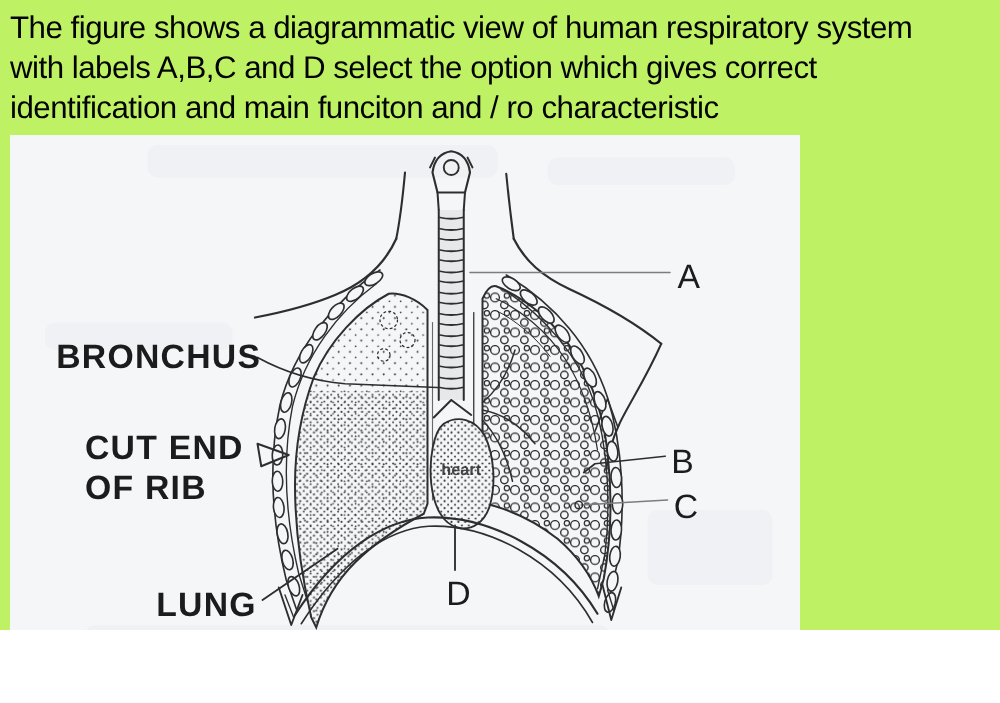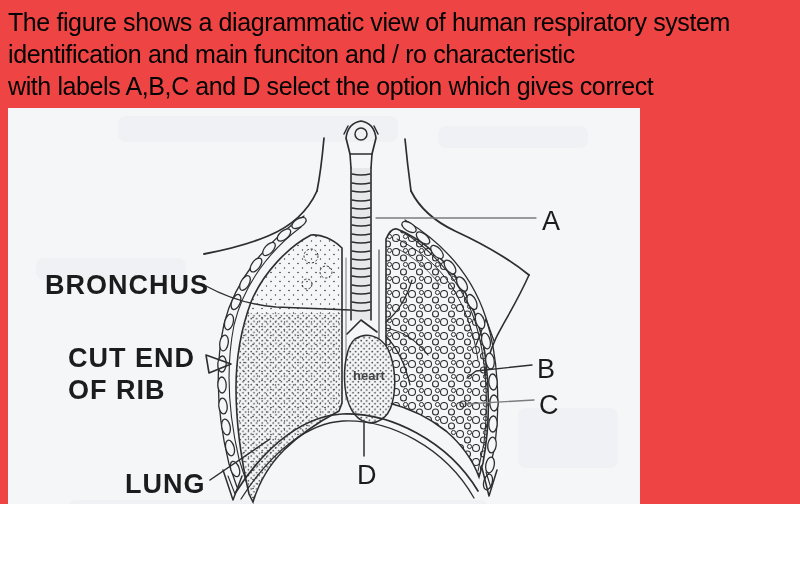--- a/index.html
+++ b/index.html
@@ -1,17 +1,17 @@
 <!DOCTYPE html>
 <html><head>
 <meta charset="utf-8">
 <style>
   html,body{margin:0;padding:0;background:#ffffff;}
   .page{
-    position:relative;width:800px;height:504px;background:#ef4444;overflow:hidden;
+    position:relative;width:800px;height:504px;background:#bef264;overflow:hidden;
     font-family:"Liberation Sans",sans-serif;
   }
   .question{
     position:absolute;left:8px;top:6px;width:790px;
     font-size:25px;line-height:32px;letter-spacing:-0.4px;color:#030303;
   }
   .question div{white-space:nowrap;}
   .figure{
     position:absolute;left:8px;top:108px;width:632px;height:432px;
     background:#f5f6f8;
@@ -25,22 +25,22 @@
   .lblLetter{font-size:27px;font-weight:500;}
   .lblHeart{font-size:13px;font-weight:700;fill:#2b2b2b;opacity:.85;}
 </style>
 </head>
 <body>
 
 <div class="page">
 
   <div class="question">
     <div>The figure shows a diagrammatic view of human respiratory system</div>
+    <div>with labels A,B,C and D select the option which gives correct</div>
     <div>identification and main funciton and / ro characteristic</div>
-    <div>with labels A,B,C and D select the option which gives correct</div>
   </div>
 
   <div class="figure">
     <div class="blotch" style="left:110px;top:8px;width:280px;height:26px;"></div>
     <div class="blotch" style="left:430px;top:18px;width:150px;height:22px;"></div>
     <div class="blotch" style="left:28px;top:150px;width:150px;height:22px;"></div>
     <div class="blotch" style="left:60px;top:392px;width:420px;height:24px;"></div>
     <div class="blotch" style="left:510px;top:300px;width:100px;height:60px;"></div>
 
     <svg class="diagram-svg" width="632" height="432" viewBox="0 0 632 432">

